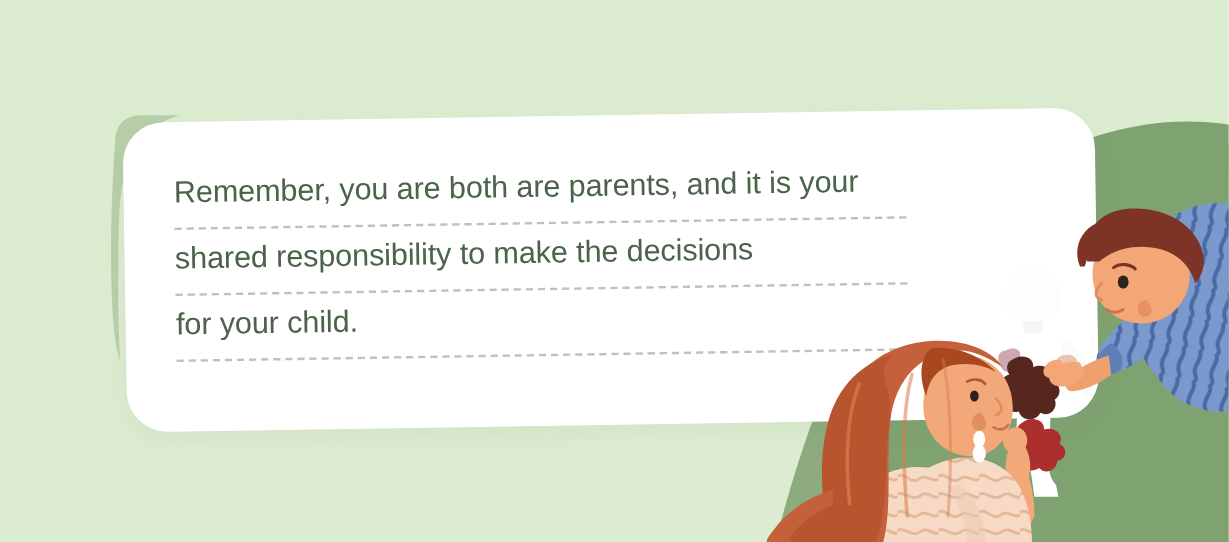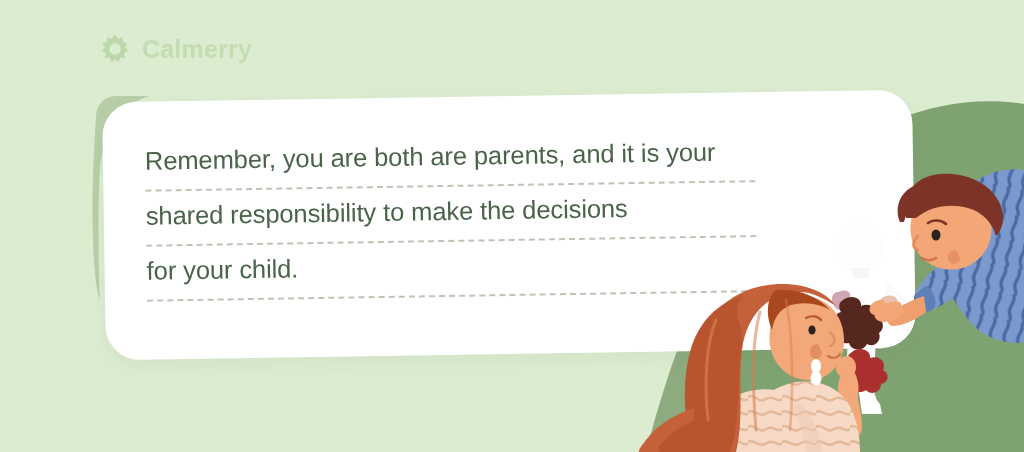--- a/index.html
+++ b/index.html
@@ -92,31 +92,20 @@
              C 744 232, 716 300, 702 360
              C 694 396, 690 424, 688 452
              L 1024 452 Z" fill="#7fa271"></path>
 
     <path d="M96 118 C 96 104, 104 96, 118 96 L 150 96
              C 120 104, 104 130, 100 168
              C 98 196, 98 268, 100 300
              C 92 280, 90 200, 96 118 Z" fill="#b7cfa8"></path>
   </svg>
 
-  <div id="logo">
-    <svg class="mark" viewBox="0 0 100 100">
-      <g fill="#bcd8ab">
-        <path d="M50 2 L60 16 L76 10 L76 27 L93 31 L83 45 L96 56 L80 63 L84 80
-                 L67 78 L62 95 L50 84 L38 95 L33 78 L16 80 L20 63 L4 56 L17 45
-                 L7 31 L24 27 L24 10 L40 16 Z"></path>
-      </g>
-      <circle cx="50" cy="50" r="19" fill="#dcecd1"></circle>
-    </svg>
-    <span class="word">Calmerry</span>
-  </div>
 
   <div id="card">
     <div id="card-inner">
 
       <div class="line l1">
         <span class="txt">Remember, you are both are parents, and it is your</span>
         <span class="rule"></span>
       </div>
 
       <div class="line l2">

